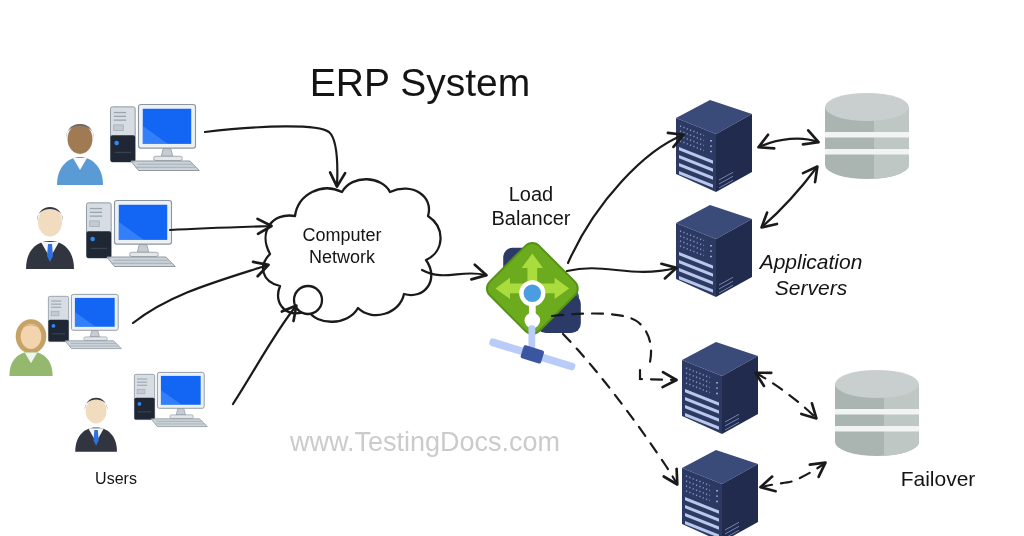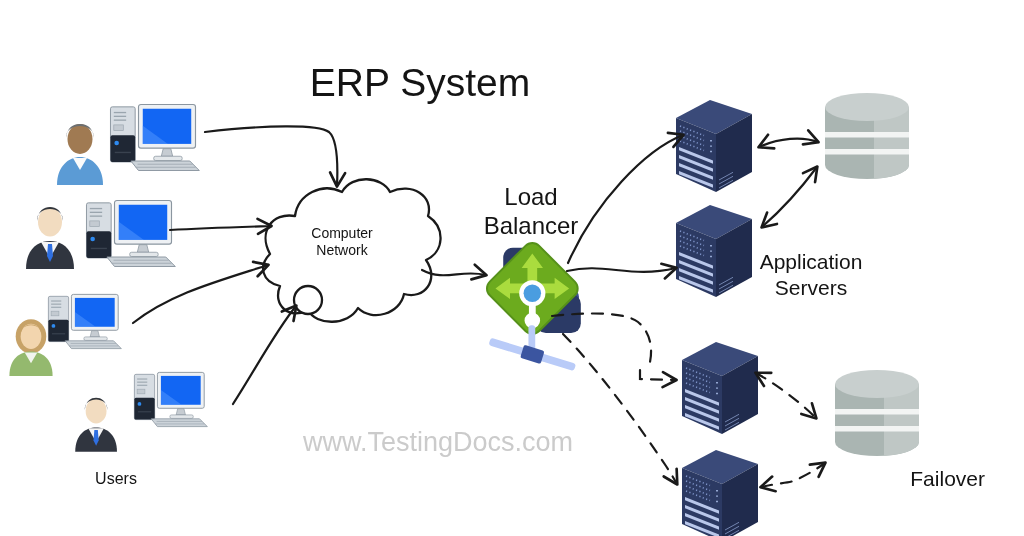--- a/index.html
+++ b/index.html
@@ -7,27 +7,27 @@
     position:relative; width:1004px; height:536px; background:#ffffff;
     font-family:"Liberation Sans", sans-serif; overflow:hidden;margin-top:32px;
   }
   .canvas svg.layer { position:absolute; left:0; top:0; z-index:1; }
   .lbl {
     position:absolute; z-index:2; color:#141414; text-align:center;
     white-space:pre-line; line-height:1.22;
   }
   .title        { left:280px; top:27px;  width:280px; font-size:39px; }
   .prod-env     { left:598px; top:13px;  width:244px; font-size:20px; }
-  .cloud-lbl    { left:281px; top:193px; width:122px; font-size:14px; }
-  .lb-lbl       { left:481px; top:150px; width:100px; font-size:24px; }
+  .cloud-lbl    { left:281px; top:193px; width:122px; font-size:18px; }
+  .lb-lbl       { left:481px; top:150px; width:100px; font-size:20px; }
   .db-lbl       { left:843px; top:149px; width:118px; font-size:21px; }
-  .app-lbl      { left:750px; top:217px; width:122px; font-size:21px; }
-  .failover-lbl { left:891px; top:434px; width:94px;  font-size:21px;text-align:right; }
+  .app-lbl      { left:750px; top:217px; width:122px; font-size:21px;font-style:italic; }
+  .failover-lbl { left:891px; top:434px; width:94px;  font-size:21px; }
   .users-lbl    { left:78px;  top:437px; width:76px;  font-size:16px; }
-  .watermark    { left:277px; top:394px; width:296px; font-size:27px; color:#cbcbcb;text-align:right; }
+  .watermark    { left:277px; top:394px; width:296px; font-size:27px; color:#cbcbcb; }
 </style>
 </head>
 <body>
 
 <div class="canvas">
 
 <svg class="layer" width="1024" height="536" viewBox="0 0 1024 536">
   <defs>
     <marker id="ah" viewBox="0 0 10 10" refX="8.2" refY="5" markerWidth="9" markerHeight="9" orient="auto-start-reverse">
       <path d="M1.5,1.2 L8.5,5 L1.5,8.8" fill="none" stroke="#1a1a1a" stroke-width="1.35" stroke-linecap="round" stroke-linejoin="round"></path>

